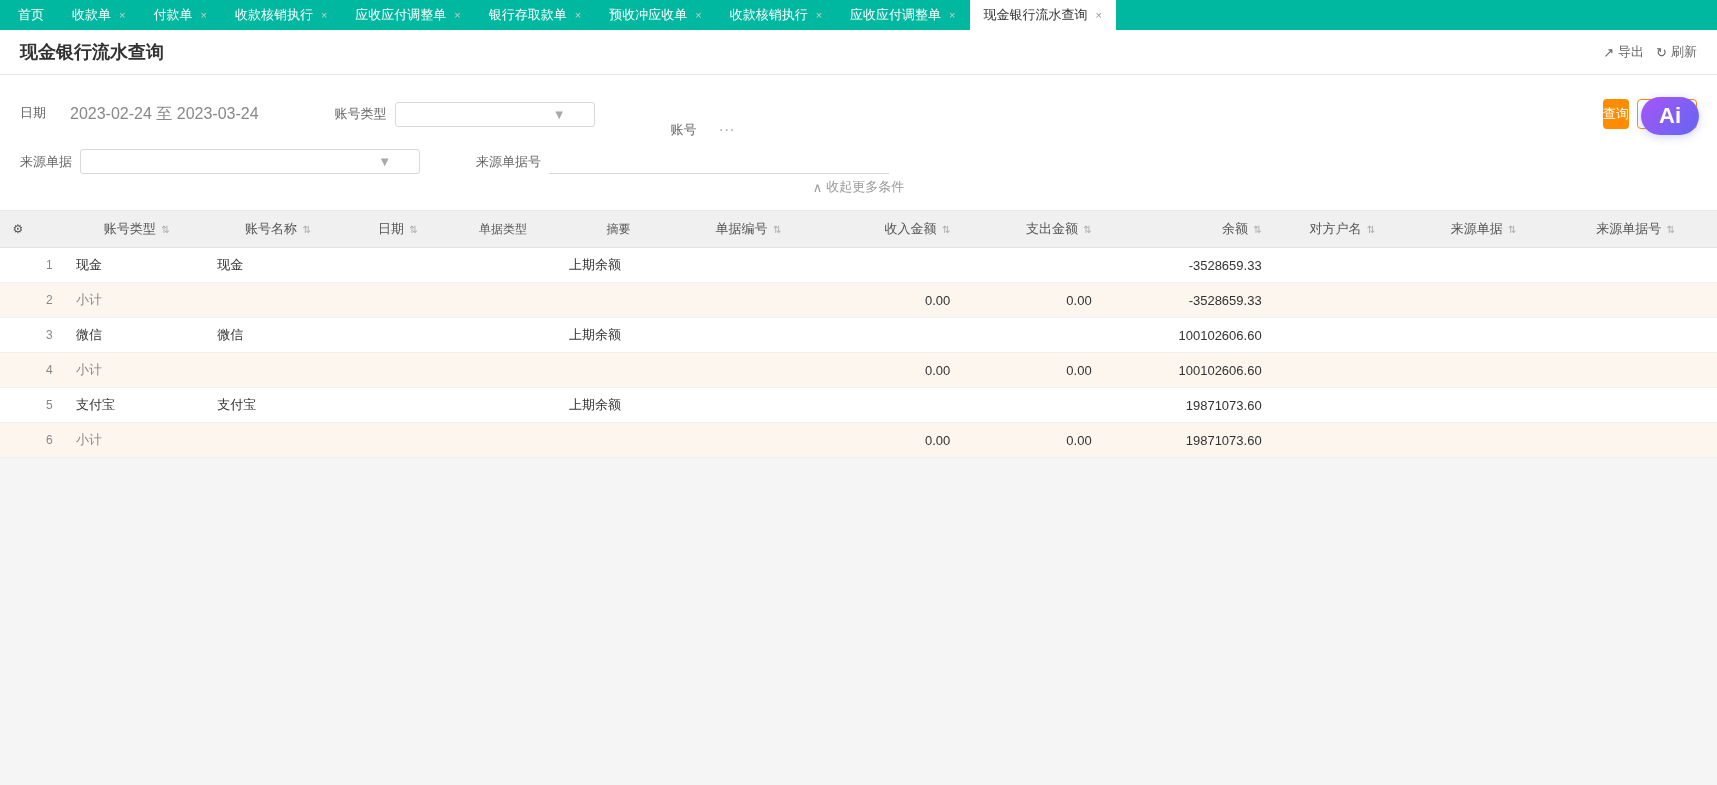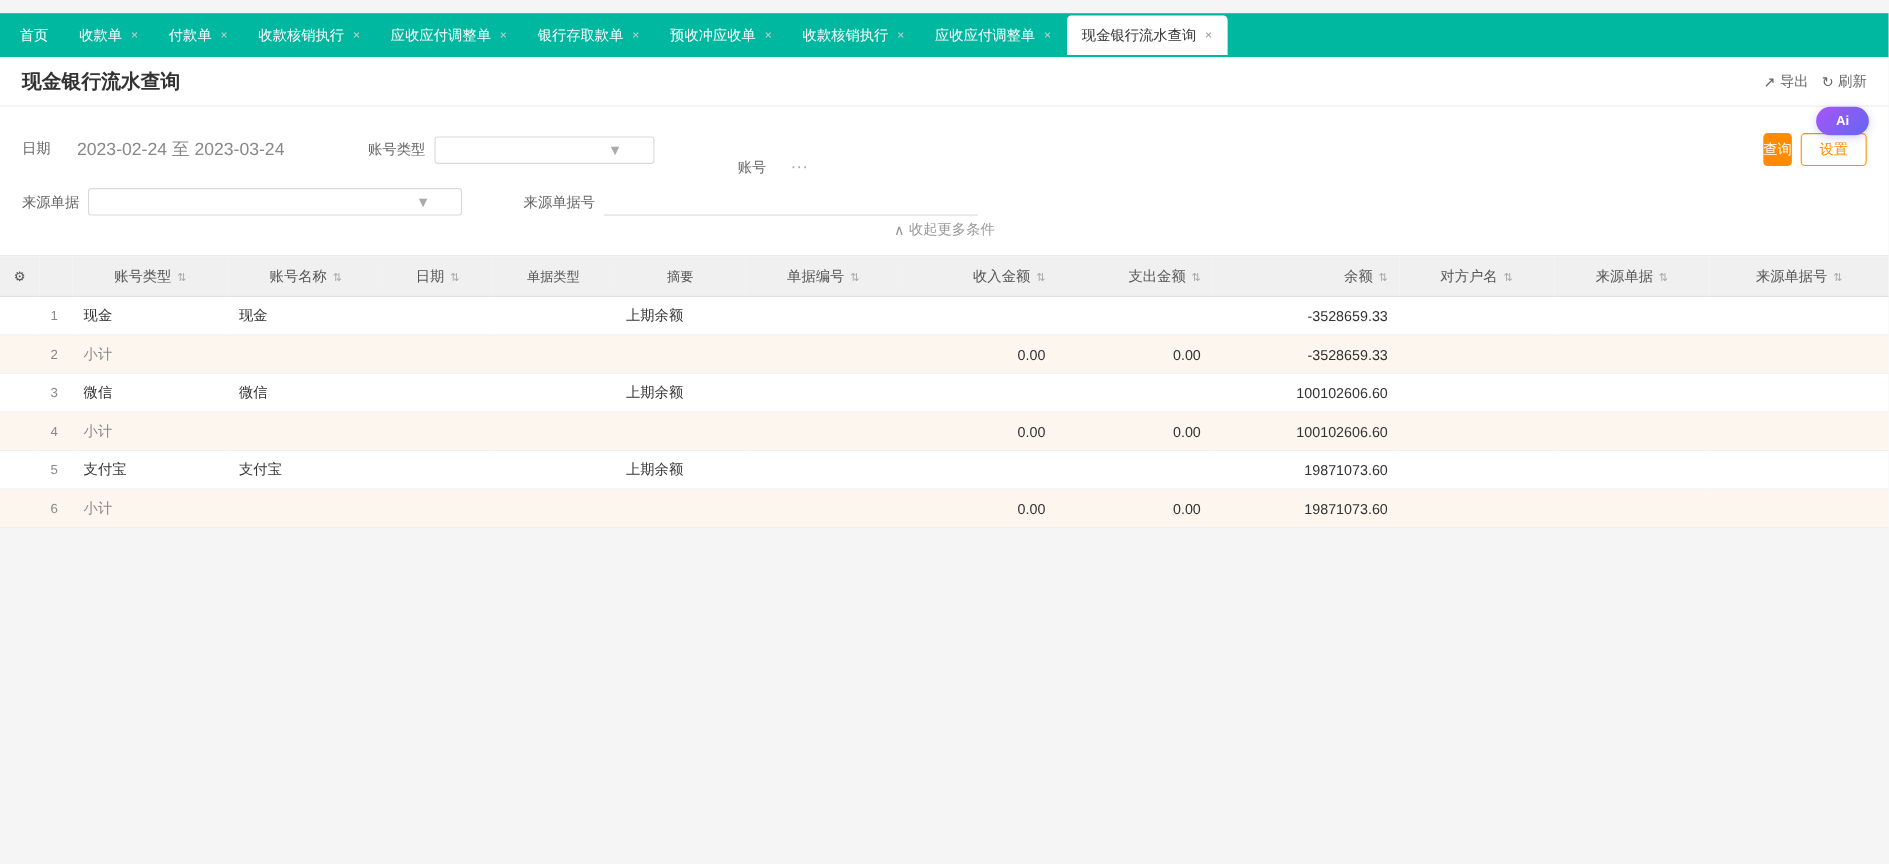--- a/index.html
+++ b/index.html
@@ -3,24 +3,23 @@
   <meta charset="utf-8">
   <style>
     * { box-sizing: border-box; margin: 0; padding: 0; font-family: 'Microsoft YaHei', Arial, sans-serif; font-size: 13px; }
     body { background: #f5f5f5; }
 
     
     .top-nav {
       background: #00b8a0;
       display: flex;
       align-items: center;
-      height: 40px;
+      height: 30px;
       padding: 0 4px;
       overflow: hidden;
-      margin-top: 12px;
     }
     .top-nav .nav-item {
       color: #fff;
       padding: 0 14px;
       height: 36px;
       line-height: 36px;
       cursor: pointer;
       white-space: nowrap;
       font-size: 13px;
       display: flex;
@@ -208,21 +207,21 @@
     .row-num { color: #888; font-size: 12px; }
 
     .ai-badge {
       position: fixed;
       right: 18px;
       top: 97px;
       background: linear-gradient(135deg, #a855f7, #6366f1);
       color: #fff;
       border-radius: 24px;
       padding: 6px 18px;
-      font-size: 12px;
+      font-size: 22px;
       font-weight: bold;
       cursor: pointer;
       box-shadow: 0 2px 8px rgba(99,102,241,0.3);
       z-index: 100;
     }
   </style>
 </head>
 <body>
 
 <div class="top-nav">

